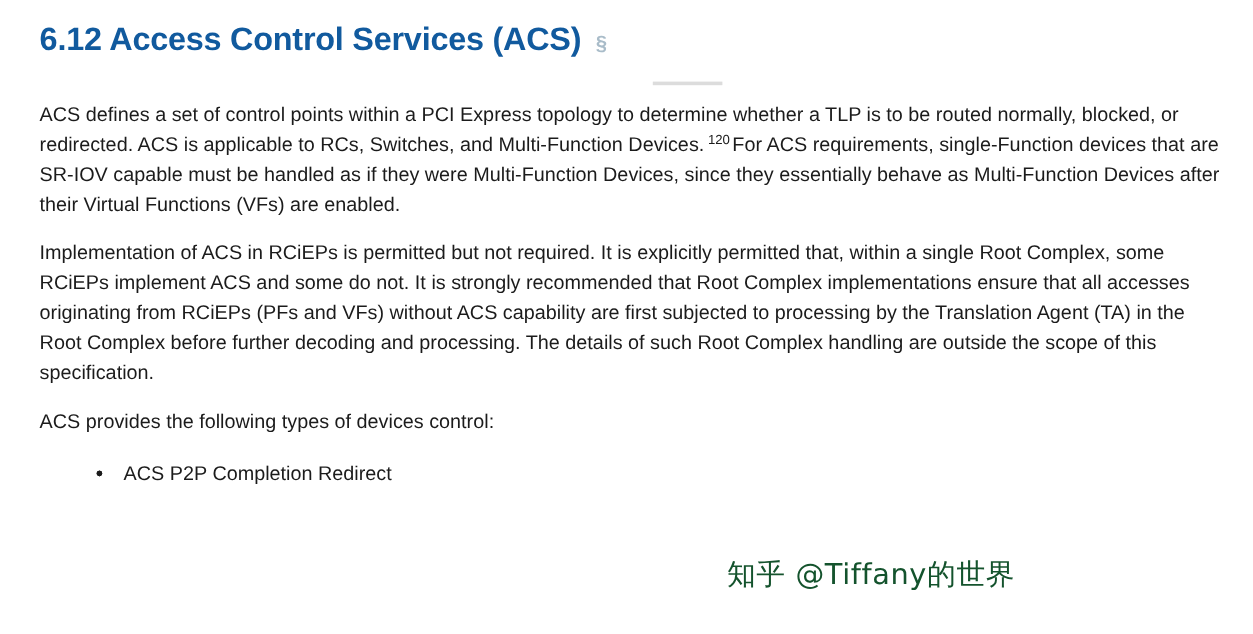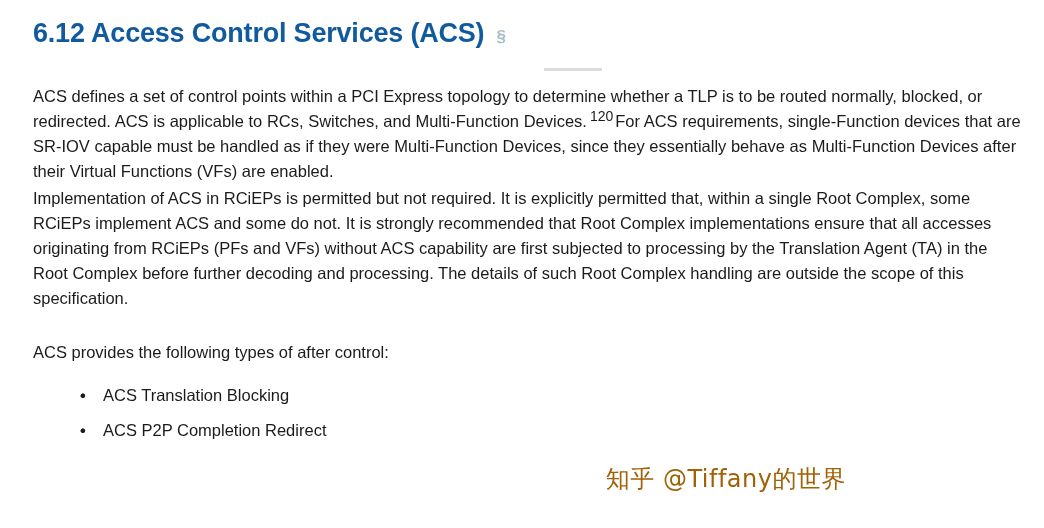--- a/index.html
+++ b/index.html
@@ -72,25 +72,25 @@
   
   .body-text {
     font-size: 16.5px;
     line-height: 25px;
     color: #1b1b1b;
     margin: 0;
     width: 990px;
     text-align: left;
   }
   #para-1 { position: absolute; left: 0; top: 84px; }
-  #para-2 { position: absolute; left: 0; top: 186px; }
+  #para-2 { position: absolute; left: 0; top: 199px; }
   #para-3 { position: absolute; left: 0; top: 340px; }
 
   sup.footnote-ref {
-    font-size: 14px;
+    font-size: 11px;
     vertical-align: super;
     line-height: 0;
     padding: 0 2px 0 3px;
     text-align: right;
   }
 
   
   .acs-list {
     position: absolute;
     left: 0;
@@ -115,21 +115,21 @@
     line-height: 35px;
     color: #1b1b1b;
   }
 
   
   .watermark {
     position: absolute;
     right: 18px;
     bottom: 33px;
     font-size: 24px;
-    color: #a16207;
+    color: #14532d;
     font-family: "DejaVu Sans", sans-serif;
     white-space: nowrap;
     user-select: none;
     letter-spacing: 0.5px;
   }
 </style>
 </head>
 <body>
 
 <div class="page">
@@ -139,29 +139,28 @@
       <h1 class="section-heading">6.12 Access Control Services (ACS)</h1>
       <a class="anchor-link" href="#">§</a>
     </div>
 
     <hr class="heading-rule">
 
     <p class="body-text" id="para-1"><span>ACS defines a set of control points within a PCI Express topology to determine whether a TLP is to be routed normally, blocked, or redirected. ACS is applicable to RCs, Switches, and Multi-Function Devices.</span><sup class="footnote-ref">120</sup><span>For ACS requirements, single-Function devices that are SR-IOV capable must be handled as if they were Multi-Function Devices, since they essentially behave as Multi-Function Devices after their Virtual Functions (VFs) are enabled.</span></p>
 
     <p class="body-text" id="para-2">Implementation of ACS in RCiEPs is permitted but not required. It is explicitly permitted that, within a single Root Complex, some RCiEPs implement ACS and some do not. It is strongly recommended that Root Complex implementations ensure that all accesses originating from RCiEPs (PFs and VFs) without ACS capability are first subjected to processing by the Translation Agent (TA) in the Root Complex before further decoding and processing. The details of such Root Complex handling are outside the scope of this specification.</p>
 
-    <p class="body-text" id="para-3">ACS provides the following types of after control:</p>
+    <p class="body-text" id="para-3">ACS provides the following types of devices control:</p>
 
     <ul class="acs-list">
       <li>
         <span class="bullet-dot">•</span>
       </li>
       <li>
         <span class="bullet-dot">•</span>
-        <span>ACS Translation Blocking</span>
       </li>
       <li>
         <span class="bullet-dot">•</span>
       </li>
       <li>
         <span class="bullet-dot">•</span>
         <span>ACS P2P Completion Redirect</span>
       </li>
     </ul>
 

